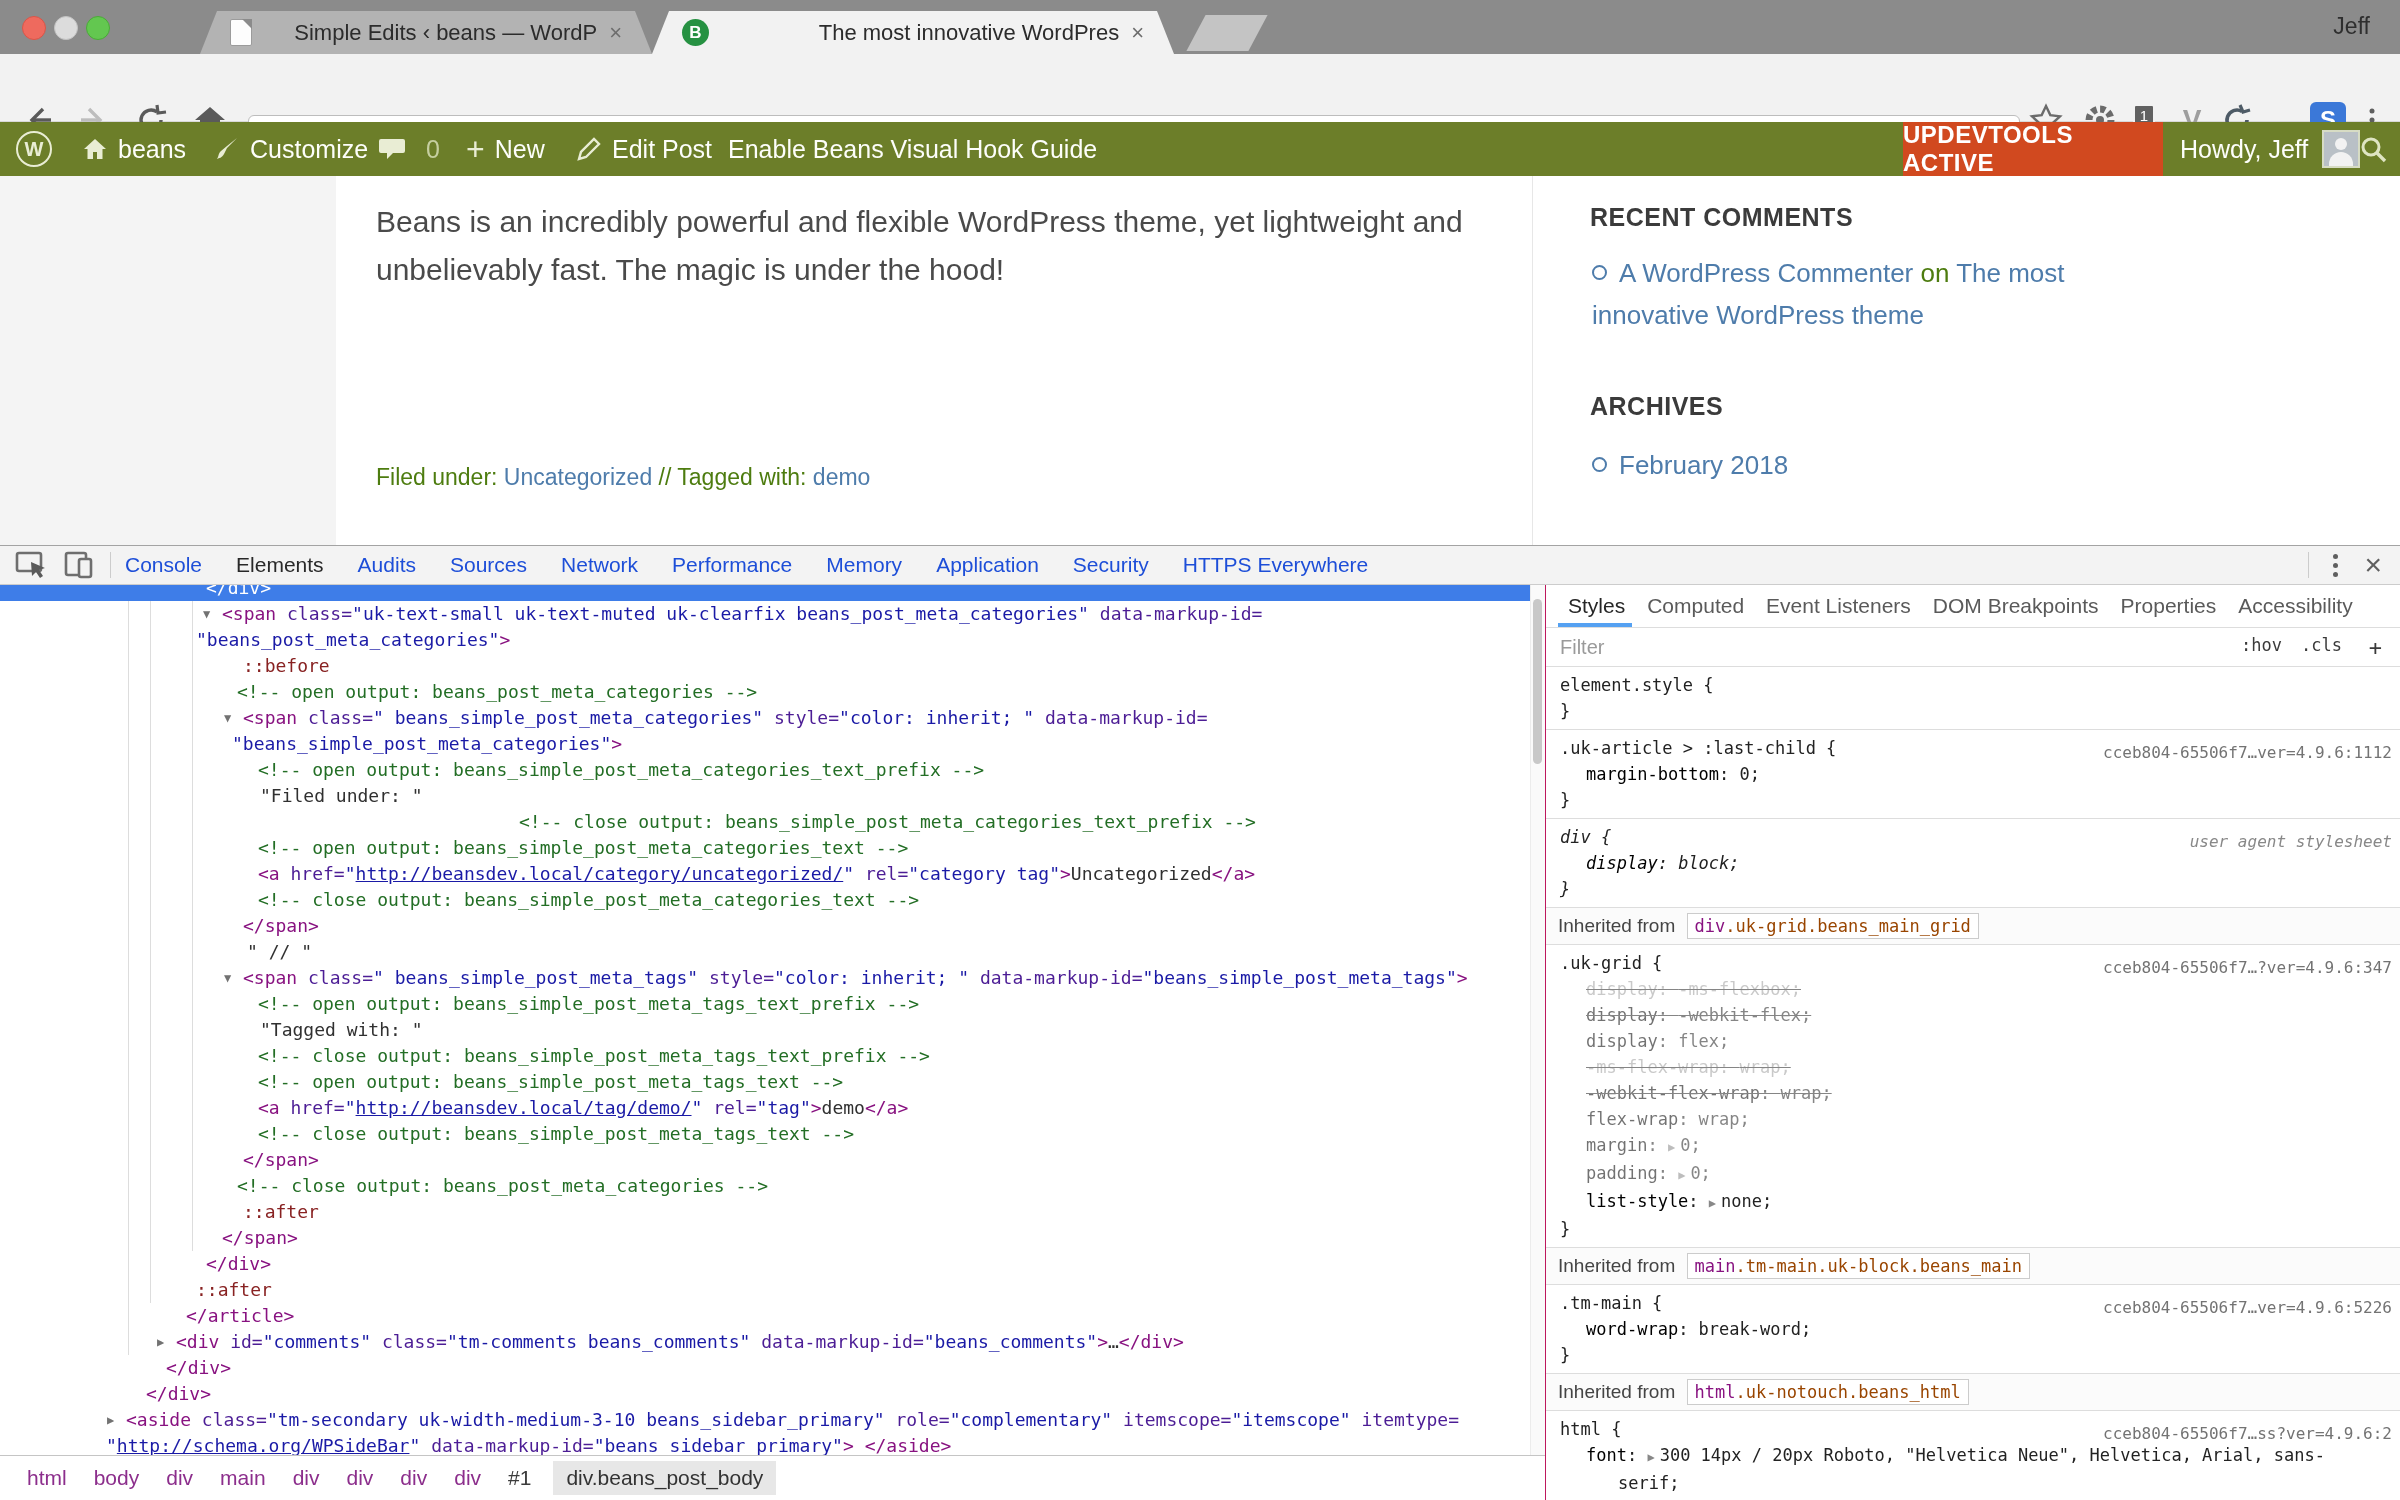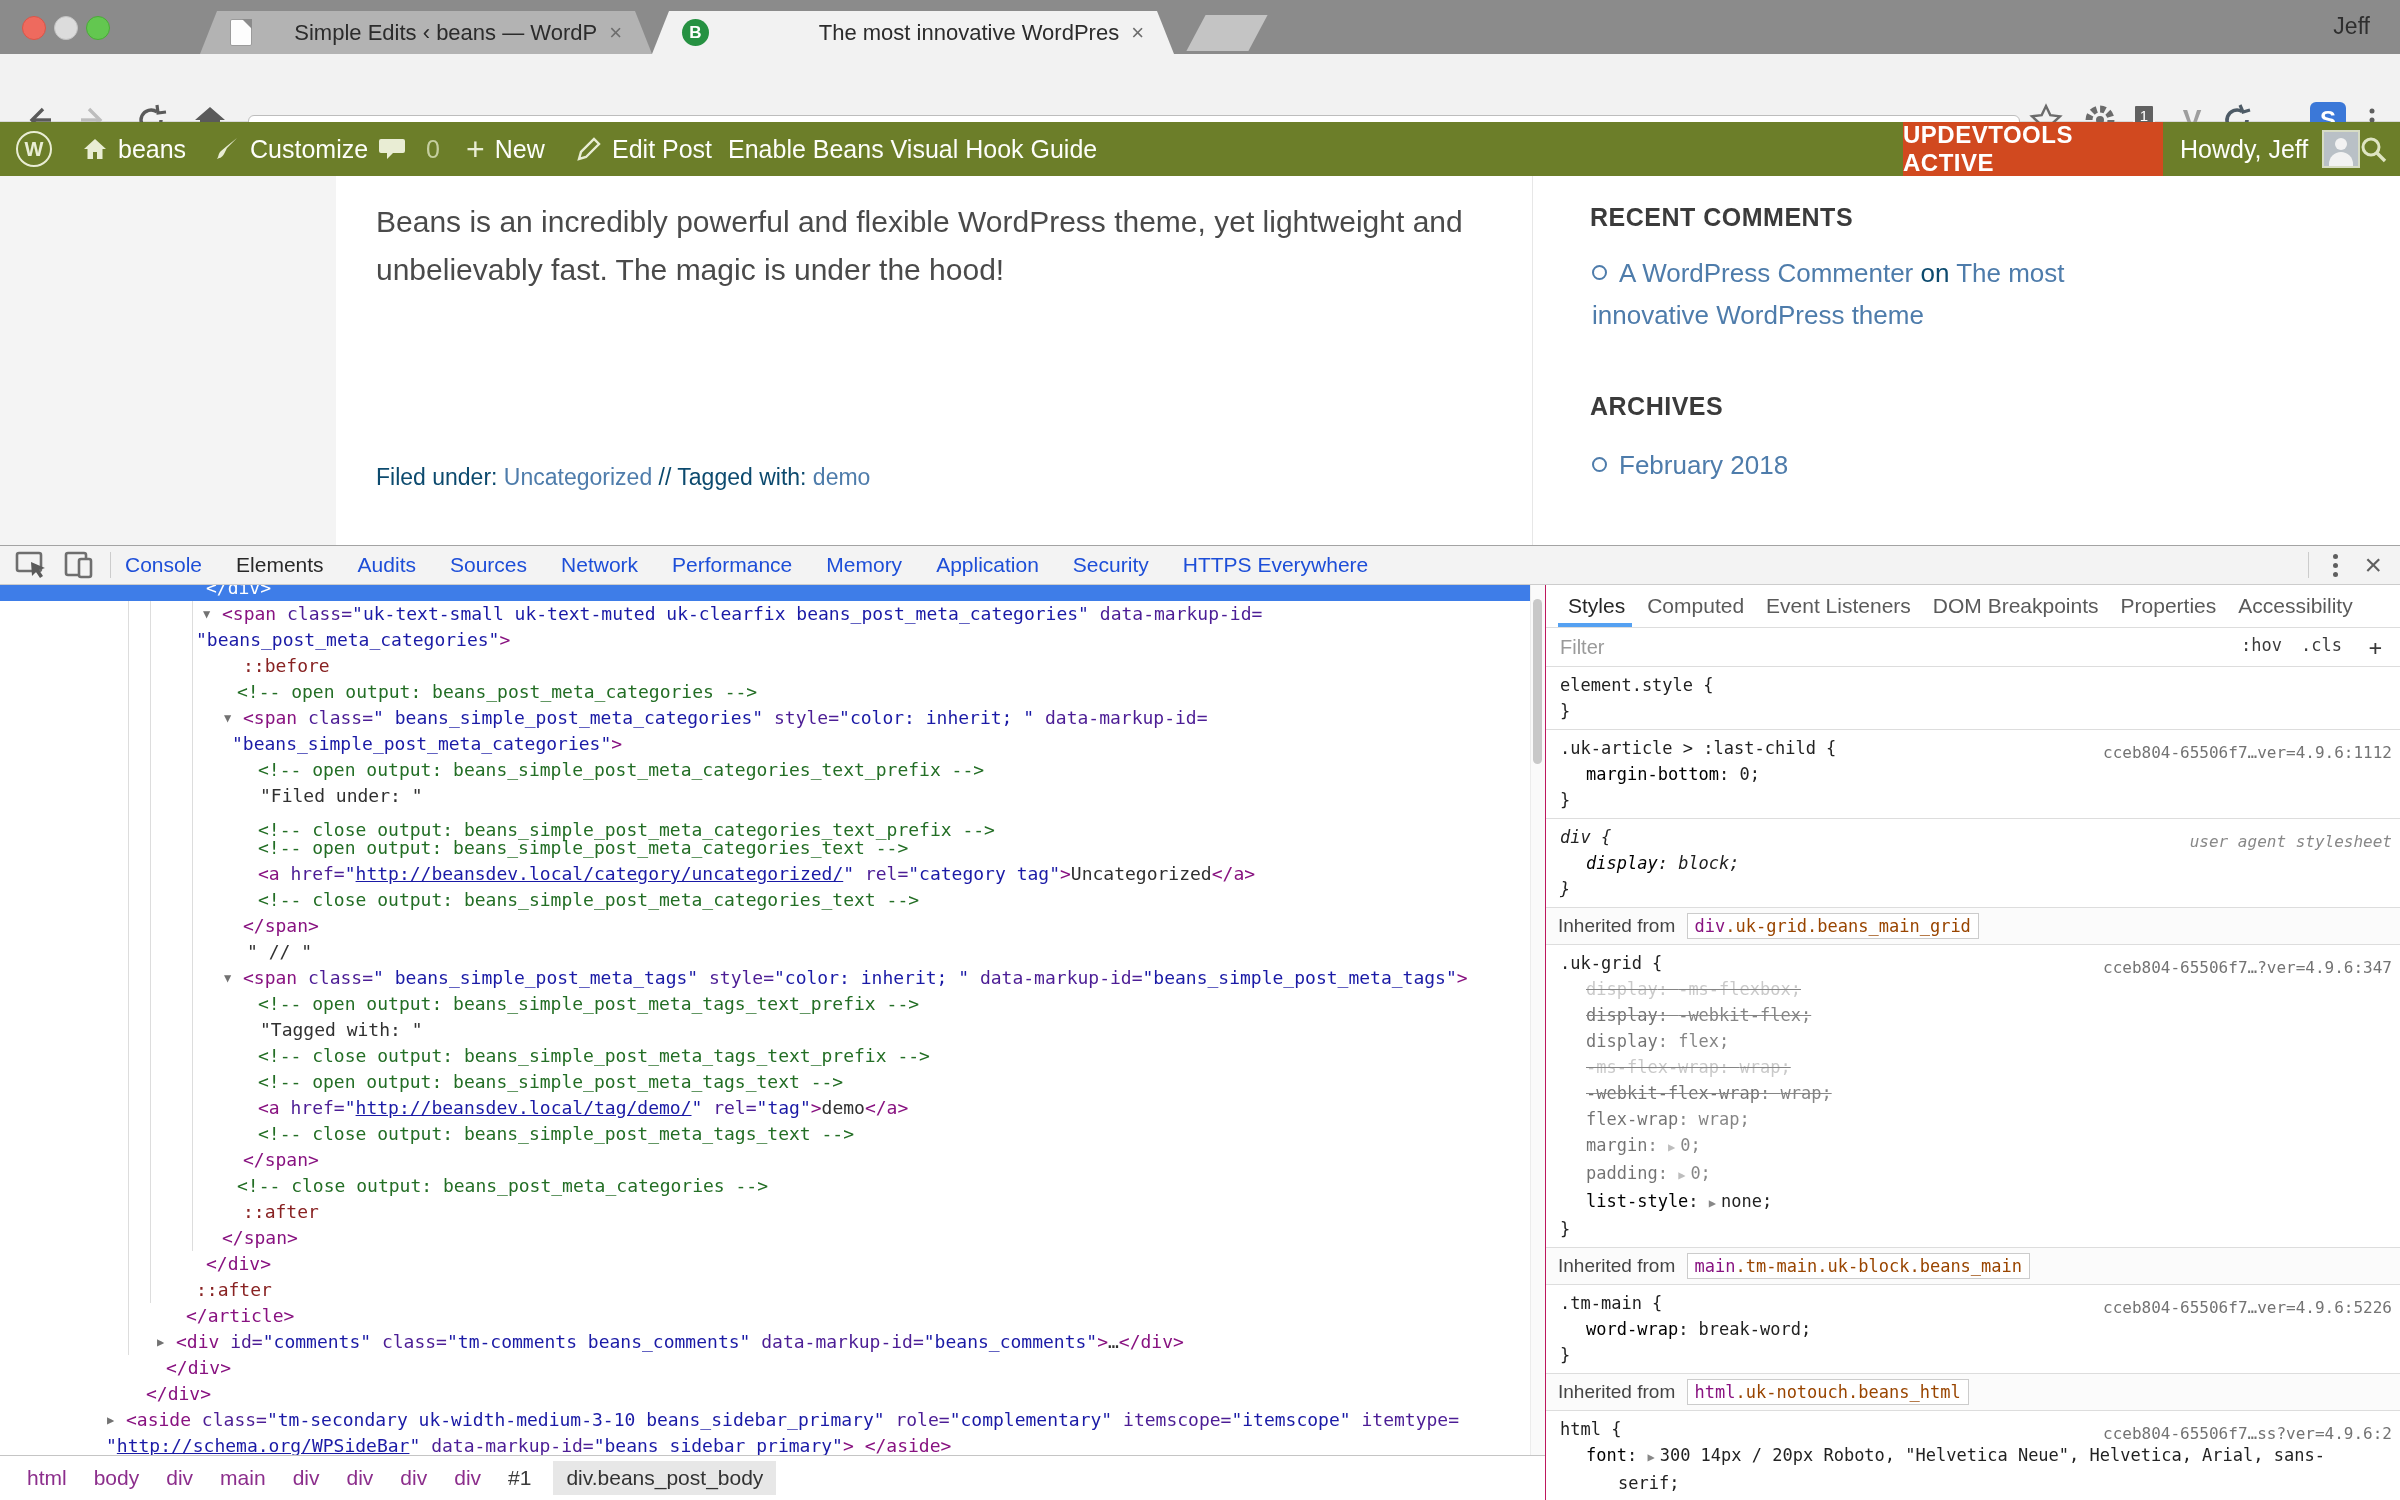--- a/index.html
+++ b/index.html
@@ -62,21 +62,21 @@
   
   .page{position:absolute;left:0;top:176px;width:2400px;height:369px;background:#fff;overflow:hidden;}
   .page-left{position:absolute;left:0;top:0;width:336px;height:369px;background:#f4f4f4;}
   .page-divider{position:absolute;left:1532px;top:0;width:1px;height:369px;background:#e7e7e7;}
   .intro{position:absolute;left:376px;top:22px;width:1140px;font-size:30px;line-height:48px;color:#4a4a4a;font-weight:300;}
   .postmeta{position:absolute;left:376px;top:288px;font-size:23px;color:#9a9a9a;}
   .postmeta a,.pg-link{color:#4e7cab;text-decoration:none;}
   .widget-title{position:absolute;font-size:25px;font-weight:600;color:#3b3b3b;letter-spacing:.5px;}
   .w-item{position:absolute;font-size:26px;line-height:42px;color:#4e7cab;width:700px;}
   .bullet{display:inline-block;width:11px;height:11px;border:2.5px solid #4e7cab;border-radius:50%;margin-right:12px;vertical-align:2px;}
-  .w-on{color:#0c4a6e;}
+  .w-on{color:#4d7c0f;}
 
   
   .dt-toolbar{position:absolute;left:0;top:545px;width:2400px;height:40px;background:#f3f3f3;
               border-top:1px solid #a3a3a3;border-bottom:1px solid #ccc;box-sizing:border-box;display:flex;align-items:center;}
   .dt-icon{margin-left:14px;display:flex;align-items:center;}
   .dt-sep{width:1px;height:26px;background:#ccc;margin:0 14px;}
   .dt-tab{font-size:21px;color:#1d4ed8;margin-right:34px;white-space:nowrap;}
   .dt-tab.sel{color:#282828;}
   .dt-right{position:absolute;right:10px;top:0;height:38px;display:flex;align-items:center;}
   .dt-close{font-size:30px;color:#5f5f5f;margin-left:26px;margin-right:8px;}
@@ -353,21 +353,21 @@
     <div>
         <div class="code-line sel" style="top: -10px; padding-left: 206px;"><span class="seg-t">&lt;/div&gt;</span></div>
         <div class="code-line" style="top: 16px; padding-left: 222px;"><span class="tree-arrow" style="left: 203px;">▼</span><span class="seg-t">&lt;span</span><span class="seg-a"> class=</span><span class="seg-v">"uk-text-small uk-text-muted uk-clearfix beans_post_meta_categories"</span><span class="seg-a"> data-markup-id=</span></div>
         <div class="code-line" style="top: 42px; padding-left: 196px;"><span class="seg-v">"beans_post_meta_categories"</span><span class="seg-t">&gt;</span></div>
         <div class="code-line" style="top: 68px; padding-left: 243px;"><span class="seg-p">::before</span></div>
         <div class="code-line" style="top: 94px; padding-left: 237px;"><span class="seg-c">&lt;!-- open output: beans_post_meta_categories --&gt;</span></div>
         <div class="code-line" style="top: 120px; padding-left: 243px;"><span class="tree-arrow" style="left: 224px;">▼</span><span class="seg-t">&lt;span</span><span class="seg-a"> class=</span><span class="seg-v">" beans_simple_post_meta_categories"</span><span class="seg-a"> style=</span><span class="seg-v">"color: inherit; "</span><span class="seg-a"> data-markup-id=</span></div>
         <div class="code-line" style="top: 146px; padding-left: 232px;"><span class="seg-v">"beans_simple_post_meta_categories"</span><span class="seg-t">&gt;</span></div>
         <div class="code-line" style="top: 172px; padding-left: 258px;"><span class="seg-c">&lt;!-- open output: beans_simple_post_meta_categories_text_prefix --&gt;</span></div>
         <div class="code-line" style="top: 198px; padding-left: 260px;"><span class="seg-x">"Filed under: "</span></div>
-        <div class="code-line" style="top: 232px; padding-left: 258px;"><span class="seg-c">&lt;!-- close output: beans_simple_post_meta_categories_text_prefix --&gt;</span></div>
+        <div class="code-line" style="top: 224px; padding-left: 258px; text-align: center;"><span class="seg-c">&lt;!-- close output: beans_simple_post_meta_categories_text_prefix --&gt;</span></div>
         <div class="code-line" style="top: 250px; padding-left: 258px;"><span class="seg-c">&lt;!-- open output: beans_simple_post_meta_categories_text --&gt;</span></div>
         <div class="code-line" style="top: 276px; padding-left: 258px;"><span class="seg-t">&lt;a</span><span class="seg-a"> href=</span><span class="seg-v">"</span><span class="seg-u">http://beansdev.local/category/uncategorized/</span><span class="seg-v">"</span><span class="seg-a"> rel=</span><span class="seg-v">"category tag"</span><span class="seg-t">&gt;</span><span class="seg-x">Uncategorized</span><span class="seg-t">&lt;/a&gt;</span></div>
         <div class="code-line" style="top: 302px; padding-left: 258px;"><span class="seg-c">&lt;!-- close output: beans_simple_post_meta_categories_text --&gt;</span></div>
         <div class="code-line" style="top: 328px; padding-left: 243px;"><span class="seg-t">&lt;/span&gt;</span></div>
         <div class="code-line" style="top: 354px; padding-left: 247px;"><span class="seg-x">" // "</span></div>
         <div class="code-line" style="top: 380px; padding-left: 243px;"><span class="tree-arrow" style="left: 224px;">▼</span><span class="seg-t">&lt;span</span><span class="seg-a"> class=</span><span class="seg-v">" beans_simple_post_meta_tags"</span><span class="seg-a"> style=</span><span class="seg-v">"color: inherit; "</span><span class="seg-a"> data-markup-id=</span><span class="seg-v">"beans_simple_post_meta_tags"</span><span class="seg-t">&gt;</span></div>
         <div class="code-line" style="top: 406px; padding-left: 258px;"><span class="seg-c">&lt;!-- open output: beans_simple_post_meta_tags_text_prefix --&gt;</span></div>
         <div class="code-line" style="top: 432px; padding-left: 260px;"><span class="seg-x">"Tagged with: "</span></div>
         <div class="code-line" style="top: 458px; padding-left: 258px;"><span class="seg-c">&lt;!-- close output: beans_simple_post_meta_tags_text_prefix --&gt;</span></div>
         <div class="code-line" style="top: 484px; padding-left: 258px;"><span class="seg-c">&lt;!-- open output: beans_simple_post_meta_tags_text --&gt;</span></div>

